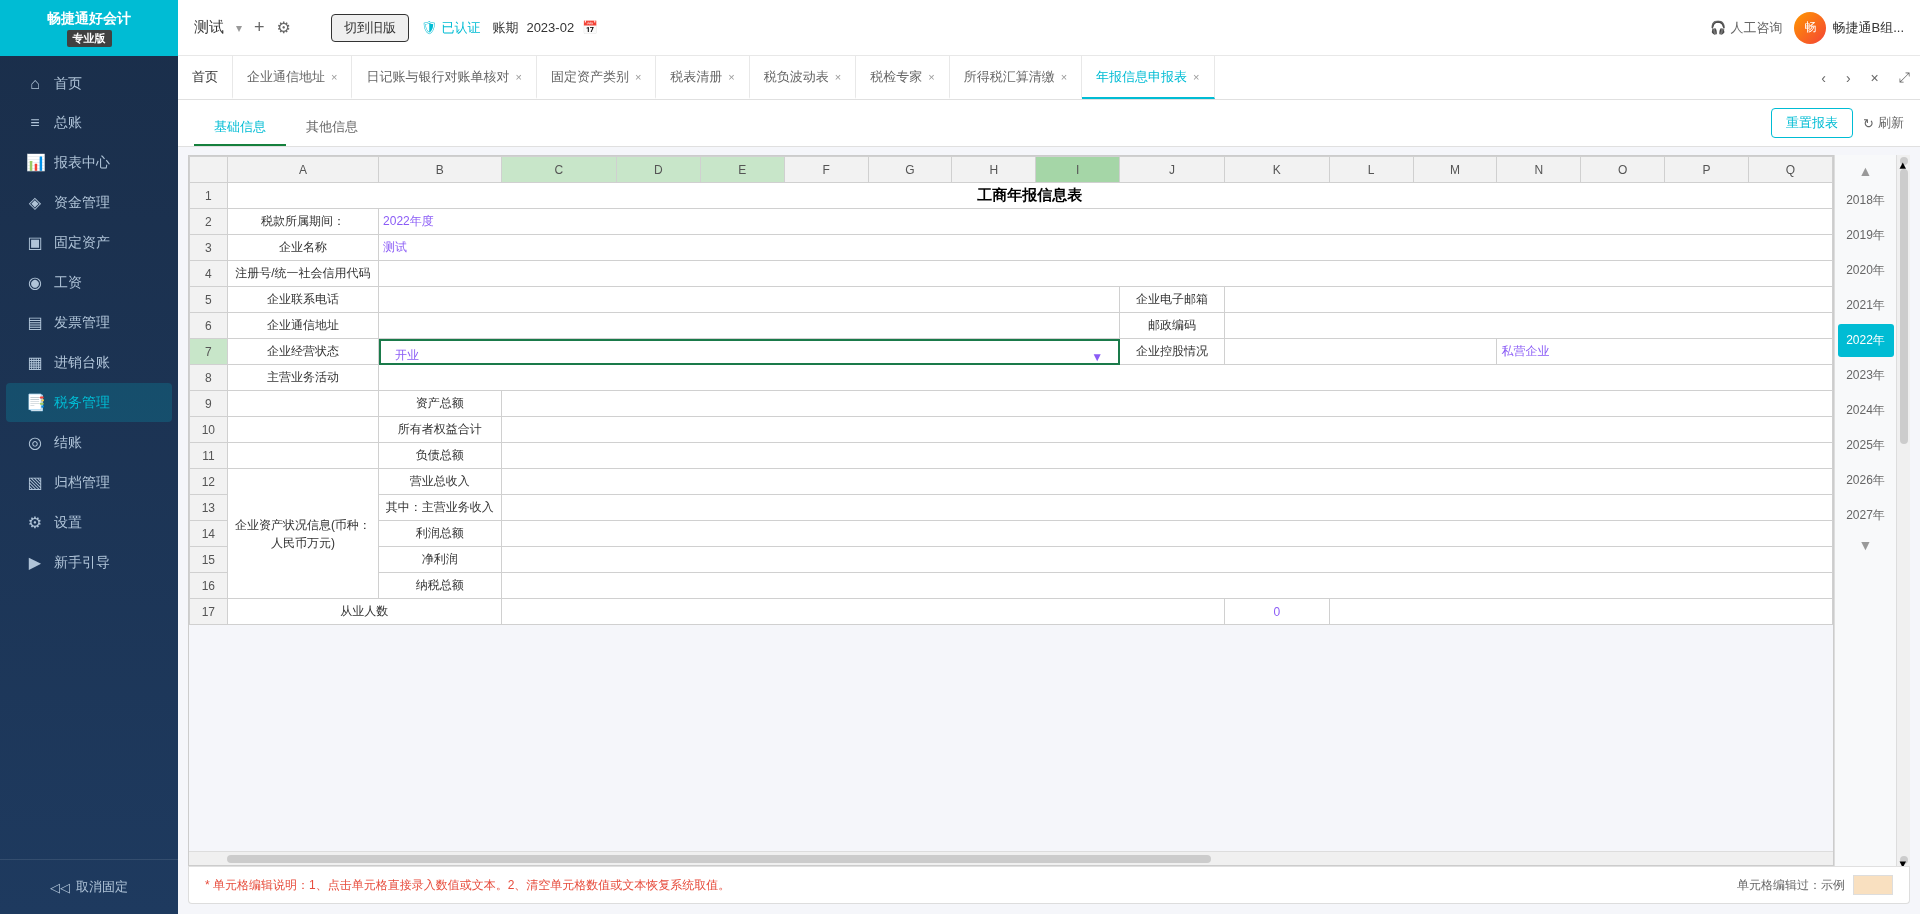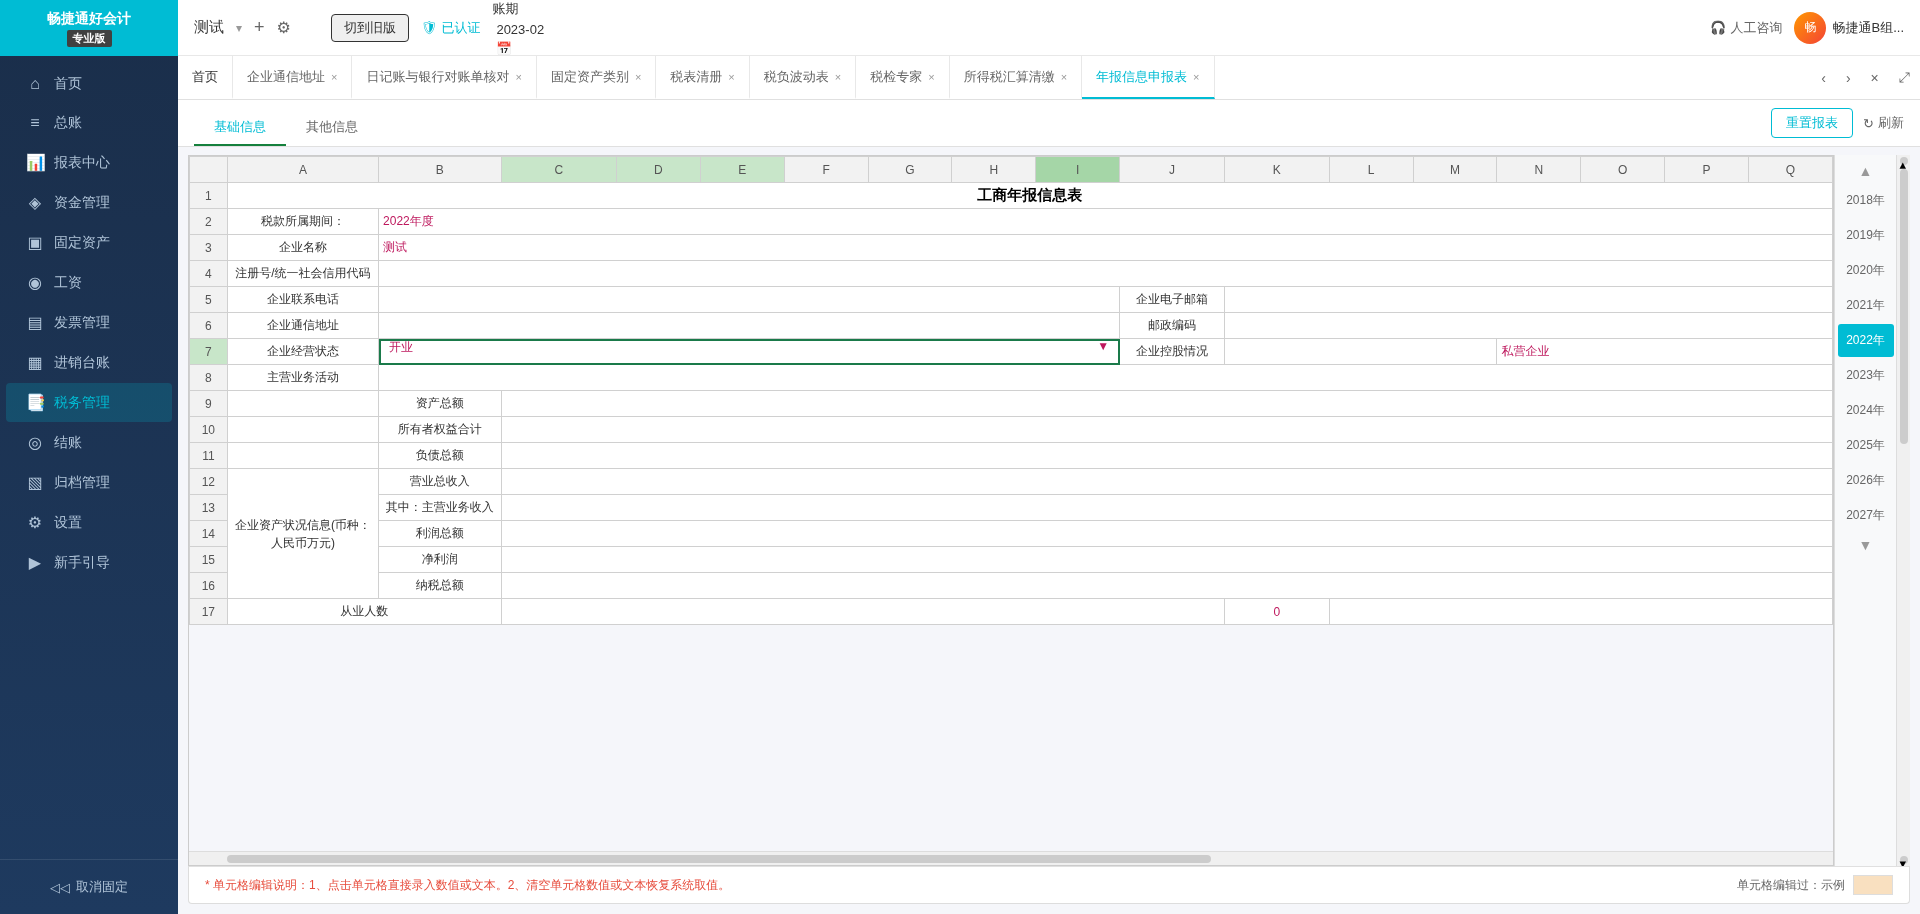--- a/index.html
+++ b/index.html
@@ -47,21 +47,21 @@
     .topbar-dropdown { color: #999; cursor: pointer; font-size: 12px; }
     .topbar-add { color: #666; cursor: pointer; font-size: 18px; }
     .topbar-gear { color: #666; cursor: pointer; font-size: 16px; }
     .topbar-oldver {
       border: 1px solid #333; border-radius: 4px; padding: 4px 12px;
       font-size: 13px; color: #333; cursor: pointer; margin-left: 28px;
     }
     .topbar-certified {
       display: flex; align-items: center; gap: 4px; color: #00bcd4; font-size: 13px;
     }
-    .topbar-period { display: flex; gap: 4px; color: #333; font-size: 13px; flex-direction: column; }
+    .topbar-period { display: flex; align-items: center; gap: 4px; color: #333; font-size: 13px; }
     .topbar-spacer { flex: 1; }
     .topbar-consult { display: flex; align-items: center; gap: 4px; color: #666; font-size: 13px; cursor: pointer; }
     .topbar-user { display: flex; align-items: center; gap: 6px; color: #333; font-size: 13px; cursor: pointer; }
     .topbar-avatar { width: 32px; height: 32px; border-radius: 50%; background: linear-gradient(135deg, #ff9800, #f44336); display: flex; align-items: center; justify-content: center; color: white; font-size: 12px; }
 
     
     .tabbar {
       height: 44px; background: white; display: flex; align-items: stretch;
       border-bottom: 1px solid #e0e0e0; flex-shrink: 0; overflow: hidden;
     }
@@ -135,27 +135,27 @@
     table.sheet .col-header-corner {
       position: sticky; left: 0; top: 0; z-index: 3; background: #f2f2f2;
     }
     table.sheet .title-cell {
       text-align: center; font-size: 15px; font-weight: bold; background: white;
     }
     table.sheet .label-cell {
       text-align: center; color: #333; background: white;
     }
     table.sheet .value-cell {
-      background: white; color: #be185d; margin-left: 24px;
+      background: white; color: #8b5cf6; margin-left: 24px;
     }
     .selected-cell {
       outline: 2px solid #1a7a4a; outline-offset: -2px; background: white !important;
     }
     .dropdown-cell {
-      display: flex; align-items: flex-start; justify-content: space-between; padding: 0 10px;
+      display: flex; align-items: flex-end; justify-content: space-between; padding: 0 16px;
       background: white; height: 100%; width: 100%;
     }
 
     
     .bottom-bar {
       background: white; padding: 8px 16px; display: flex; align-items: center; justify-content: space-between;
       border-top: 1px solid #e0e0e0; font-size: 12px; color: #e74c3c; flex-shrink: 0;
       margin: 0 10px 10px; border-radius: 0 0 4px 4px; border: 1px solid #ddd; border-top: 1px solid #e0e0e0;
     }
     .bottom-example { display: flex; align-items: center; gap: 8px; color: #666; }

